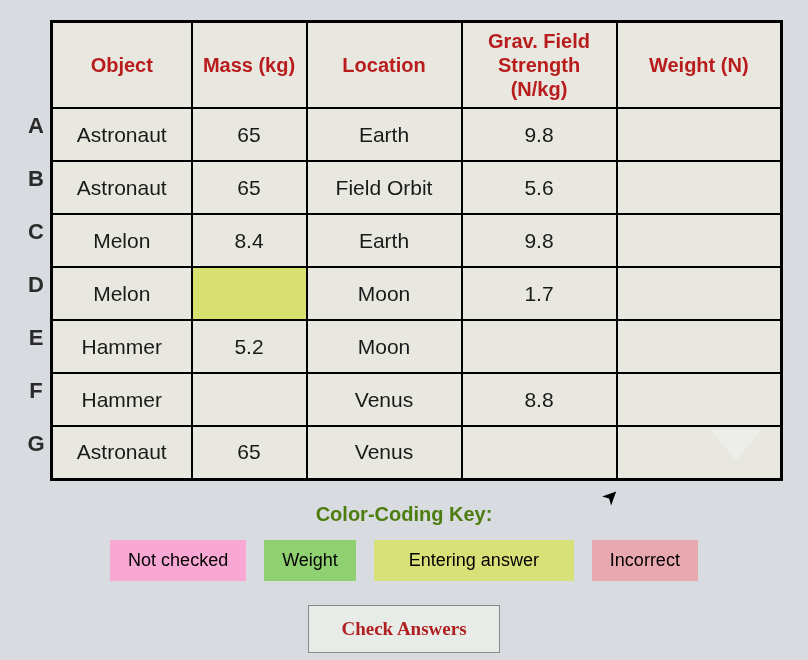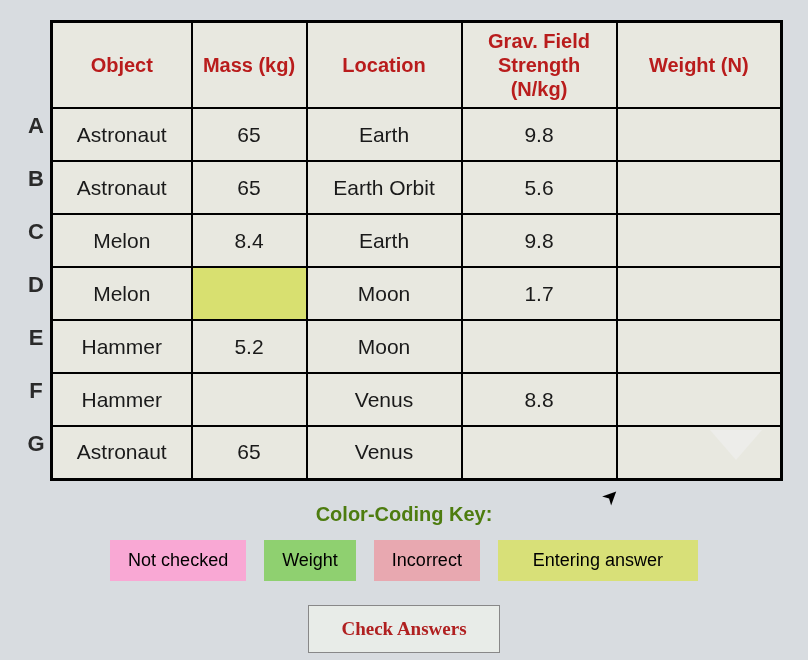--- a/index.html
+++ b/index.html
@@ -147,21 +147,21 @@
         <tr>
           <td class="col-object">Astronaut</td>
           <td class="col-mass">65</td>
           <td class="col-location">Earth</td>
           <td class="col-grav">9.8</td>
           <td class="col-weight"></td>
         </tr>
         <tr>
           <td class="col-object">Astronaut</td>
           <td class="col-mass">65</td>
-          <td class="col-location">Earth Orbit</td>
+          <td class="col-location">Field Orbit</td>
           <td class="col-grav">5.6</td>
           <td class="col-weight"></td>
         </tr>
         <tr>
           <td class="col-object">Melon</td>
           <td class="col-mass">8.4</td>
           <td class="col-location">Earth</td>
           <td class="col-grav">9.8</td>
           <td class="col-weight"></td>
         </tr>
@@ -195,22 +195,22 @@
         </tr>
       </tbody>
   </table>
 </div>
 
 <div class="legend-title">Color-Coding Key:</div>
 
 <div class="legend">
   <div class="legend-item lg-notchecked">Not checked</div>
   <div class="legend-item lg-correct">Weight</div>
+  <div class="legend-item lg-entering">Entering answer</div>
   <div class="legend-item lg-incorrect">Incorrect</div>
-  <div class="legend-item lg-entering">Entering answer</div>
 </div>
 
 <div class="check-btn-wrap">
   <button class="check-btn">Check Answers</button>
 </div>
 
 <div class="cursor" style="transform: rotate(-45deg);">➤</div>
 <div class="lower-triangle"></div>
 
 </body></html>

